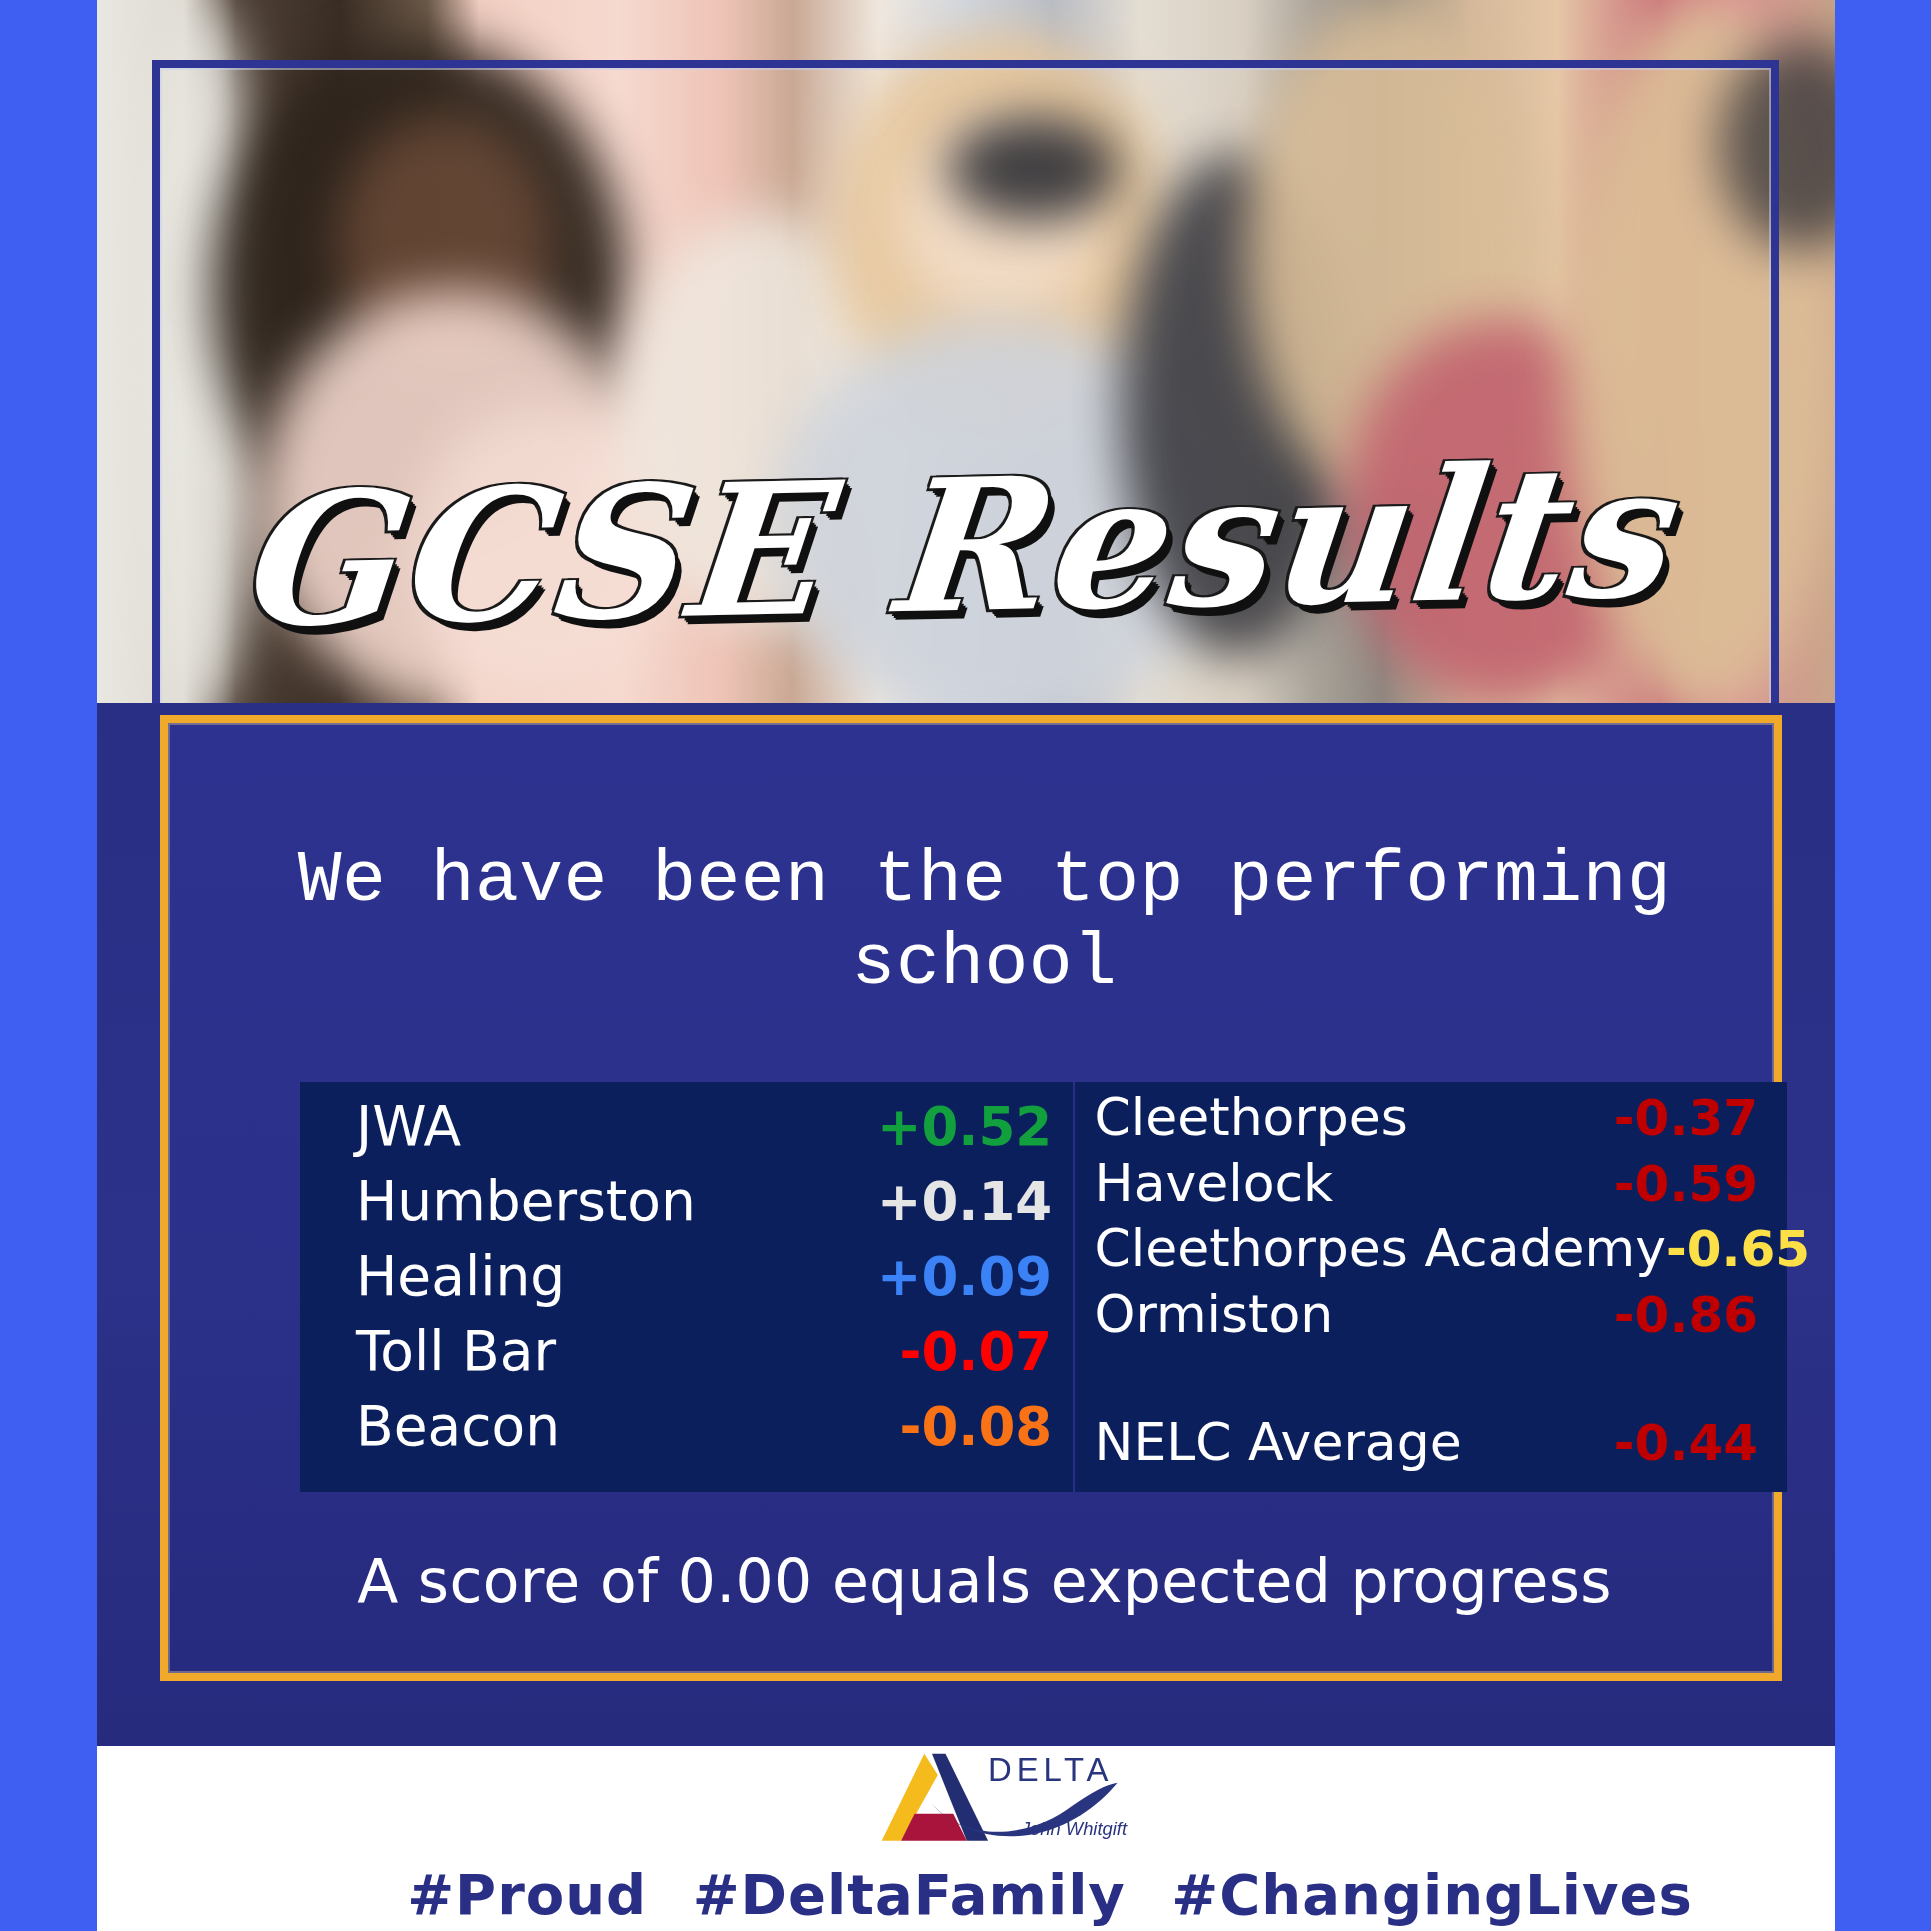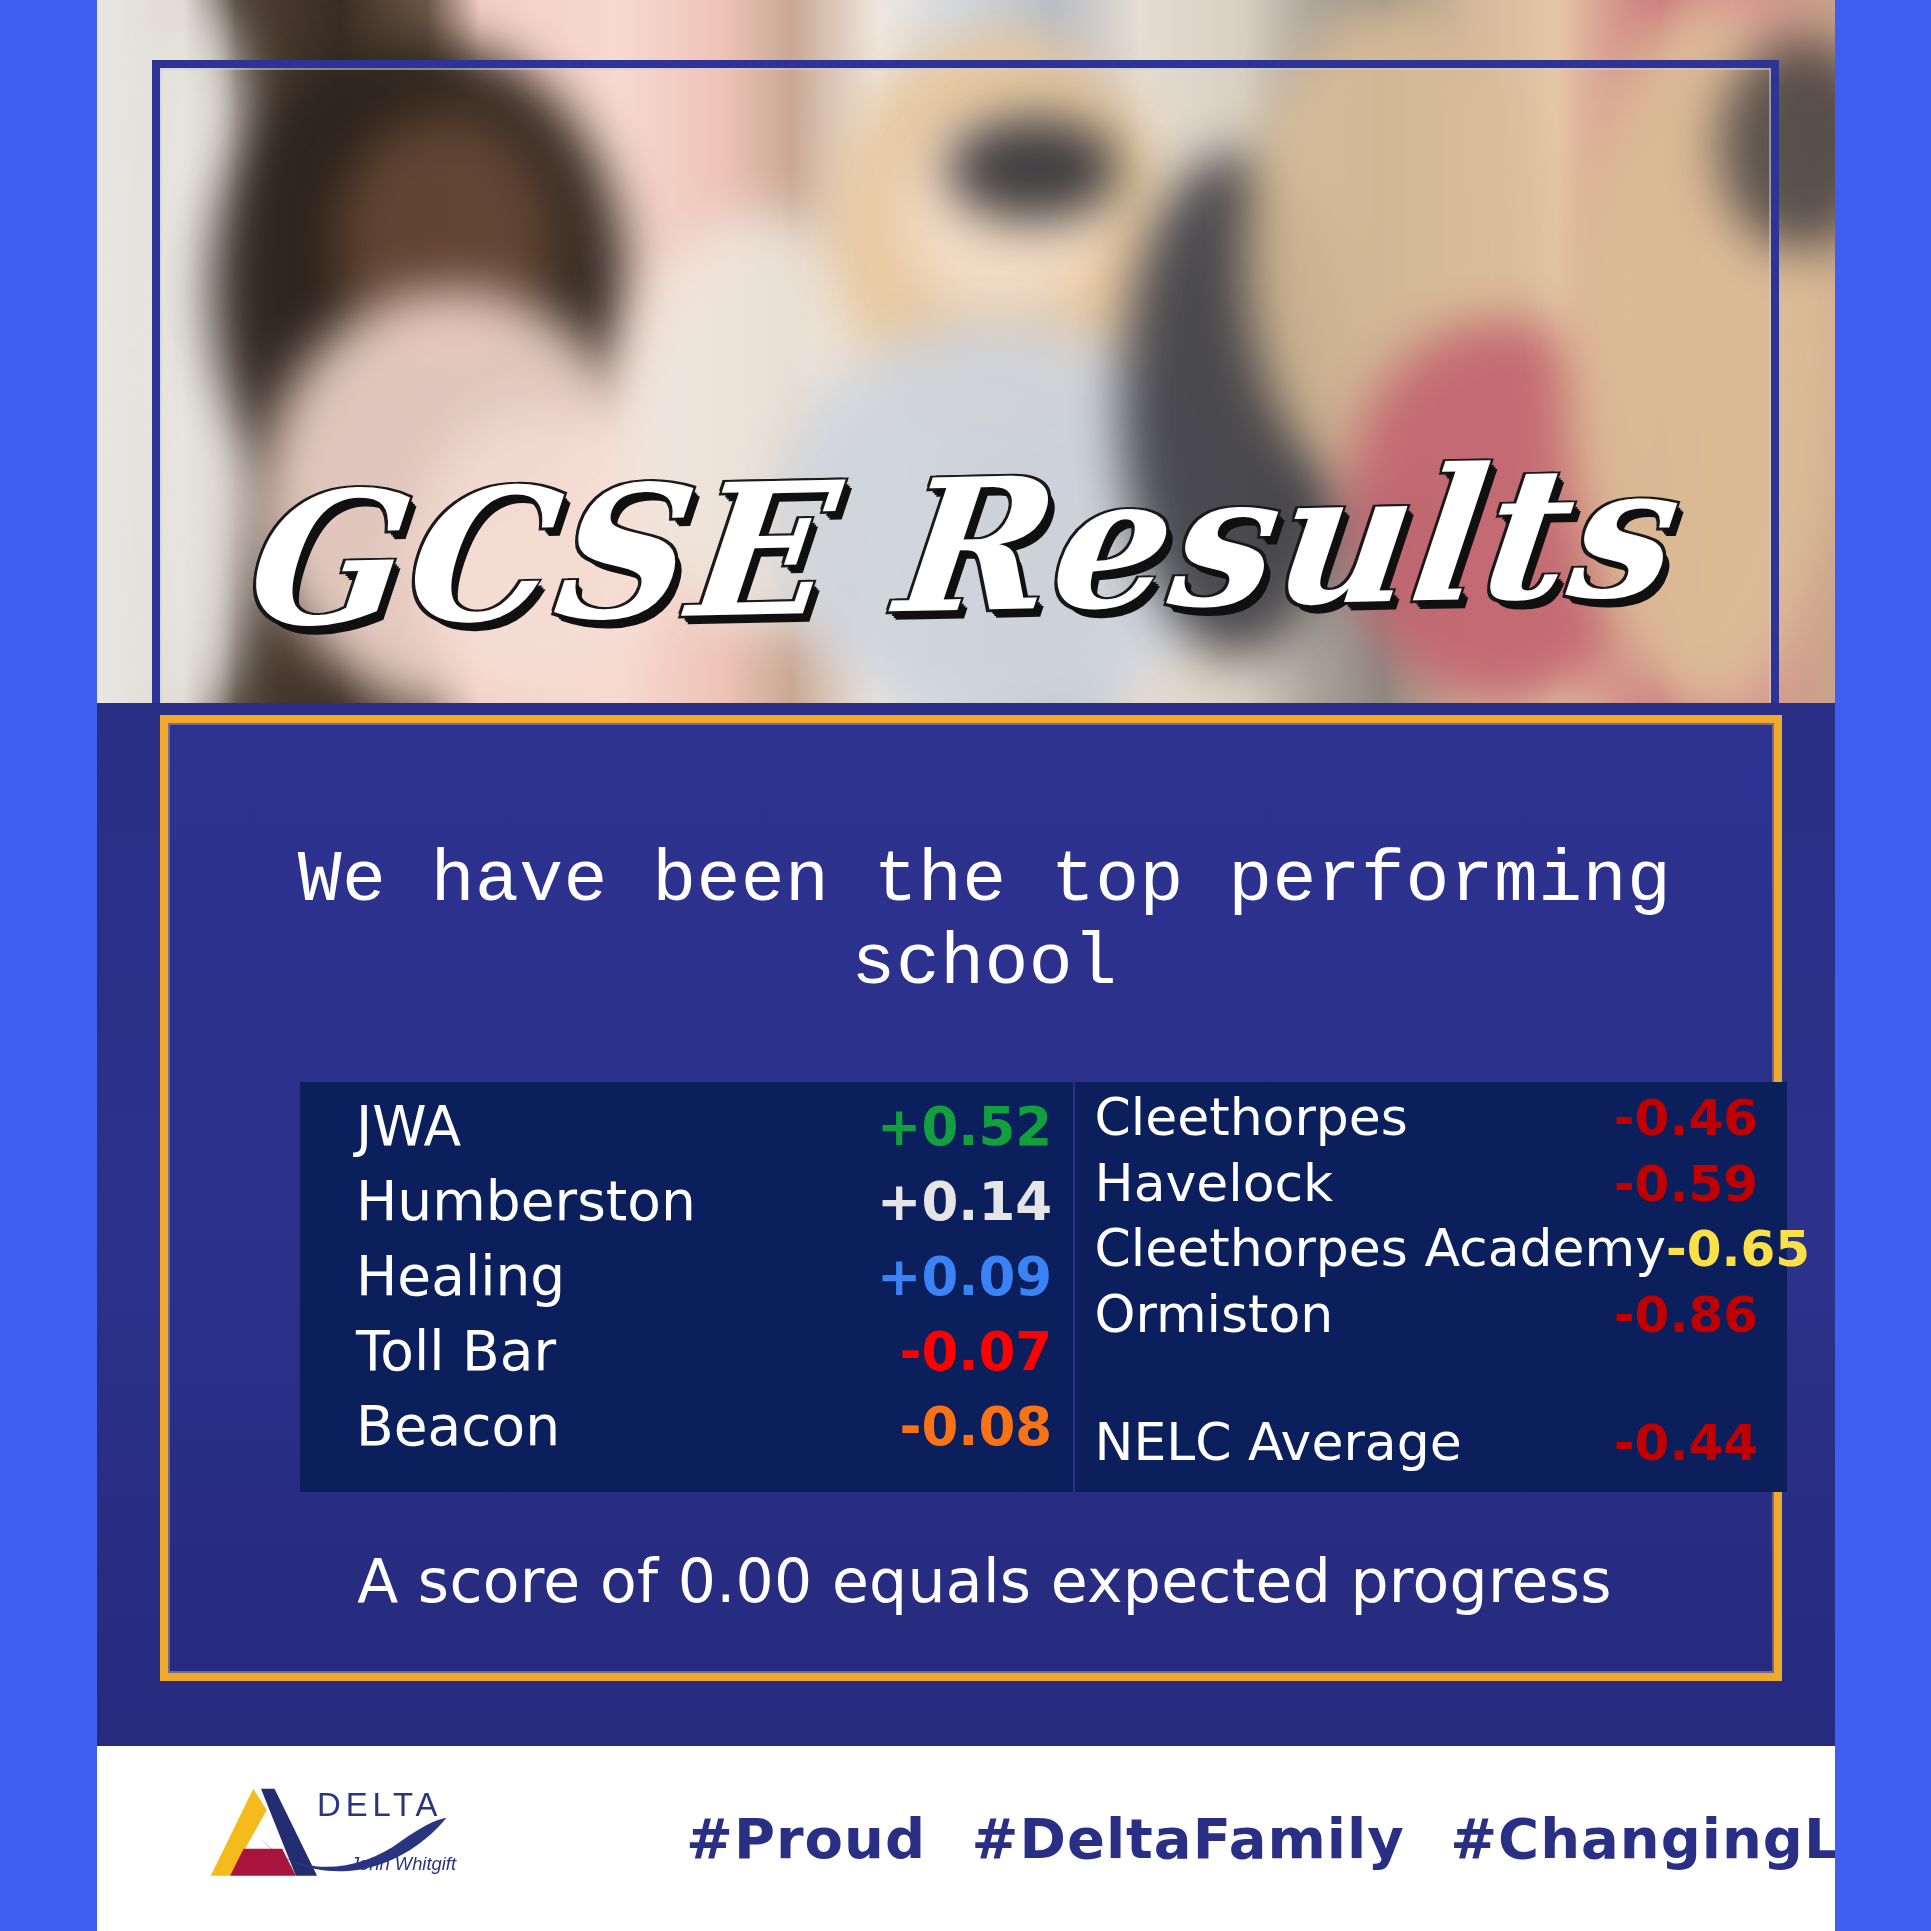--- a/index.html
+++ b/index.html
@@ -132,21 +132,21 @@
   
   .caption{
     position:absolute;left:126px;top:823px;width:1381px;text-align:center;
     color:#ffffff;font-family:"DejaVu Sans", sans-serif;
     font-weight:400;font-size:60px;letter-spacing:0.3px;
   }
 
   
   .footer{
     position:absolute;left:0;top:1746px;width:1738px;height:185px;
-    background:#ffffff;display:flex;align-items:center;
+    background:#ffffff;display:flex;align-items:center;flex-direction:column;
   }
   .logo{position:relative;margin-left:106px;width:290px;height:116px;}
   .logo svg{display:block;}
   .hashtags{
     margin-left:193px;
     color:#2a2f86;font-family:"DejaVu Sans", sans-serif;
     font-weight:700;font-size:56px;letter-spacing:1px;white-space:nowrap;
   }
   .hashtags span{margin-right:25px;}
 </style>
@@ -203,21 +203,21 @@
             </div>
             <div class="trow">
               <span class="tname">Beacon</span>
               <span class="tval" style="color:#f97316">-0.08</span>
             </div>
           </div>
 
           <div class="tcol right">
             <div class="trow">
               <span class="tname">Cleethorpes</span>
-              <span class="tval" style="color:#c00000">-0.46</span>
+              <span class="tval" style="color:#c00000">-0.37</span>
             </div>
             <div class="trow">
               <span class="tname">Havelock</span>
               <span class="tval" style="color:#c00000">-0.59</span>
             </div>
             <div class="trow">
               <span class="tname">Cleethorpes Academy</span>
               <span class="tval" style="color:#fde047">-0.65</span>
             </div>
             <div class="trow">

